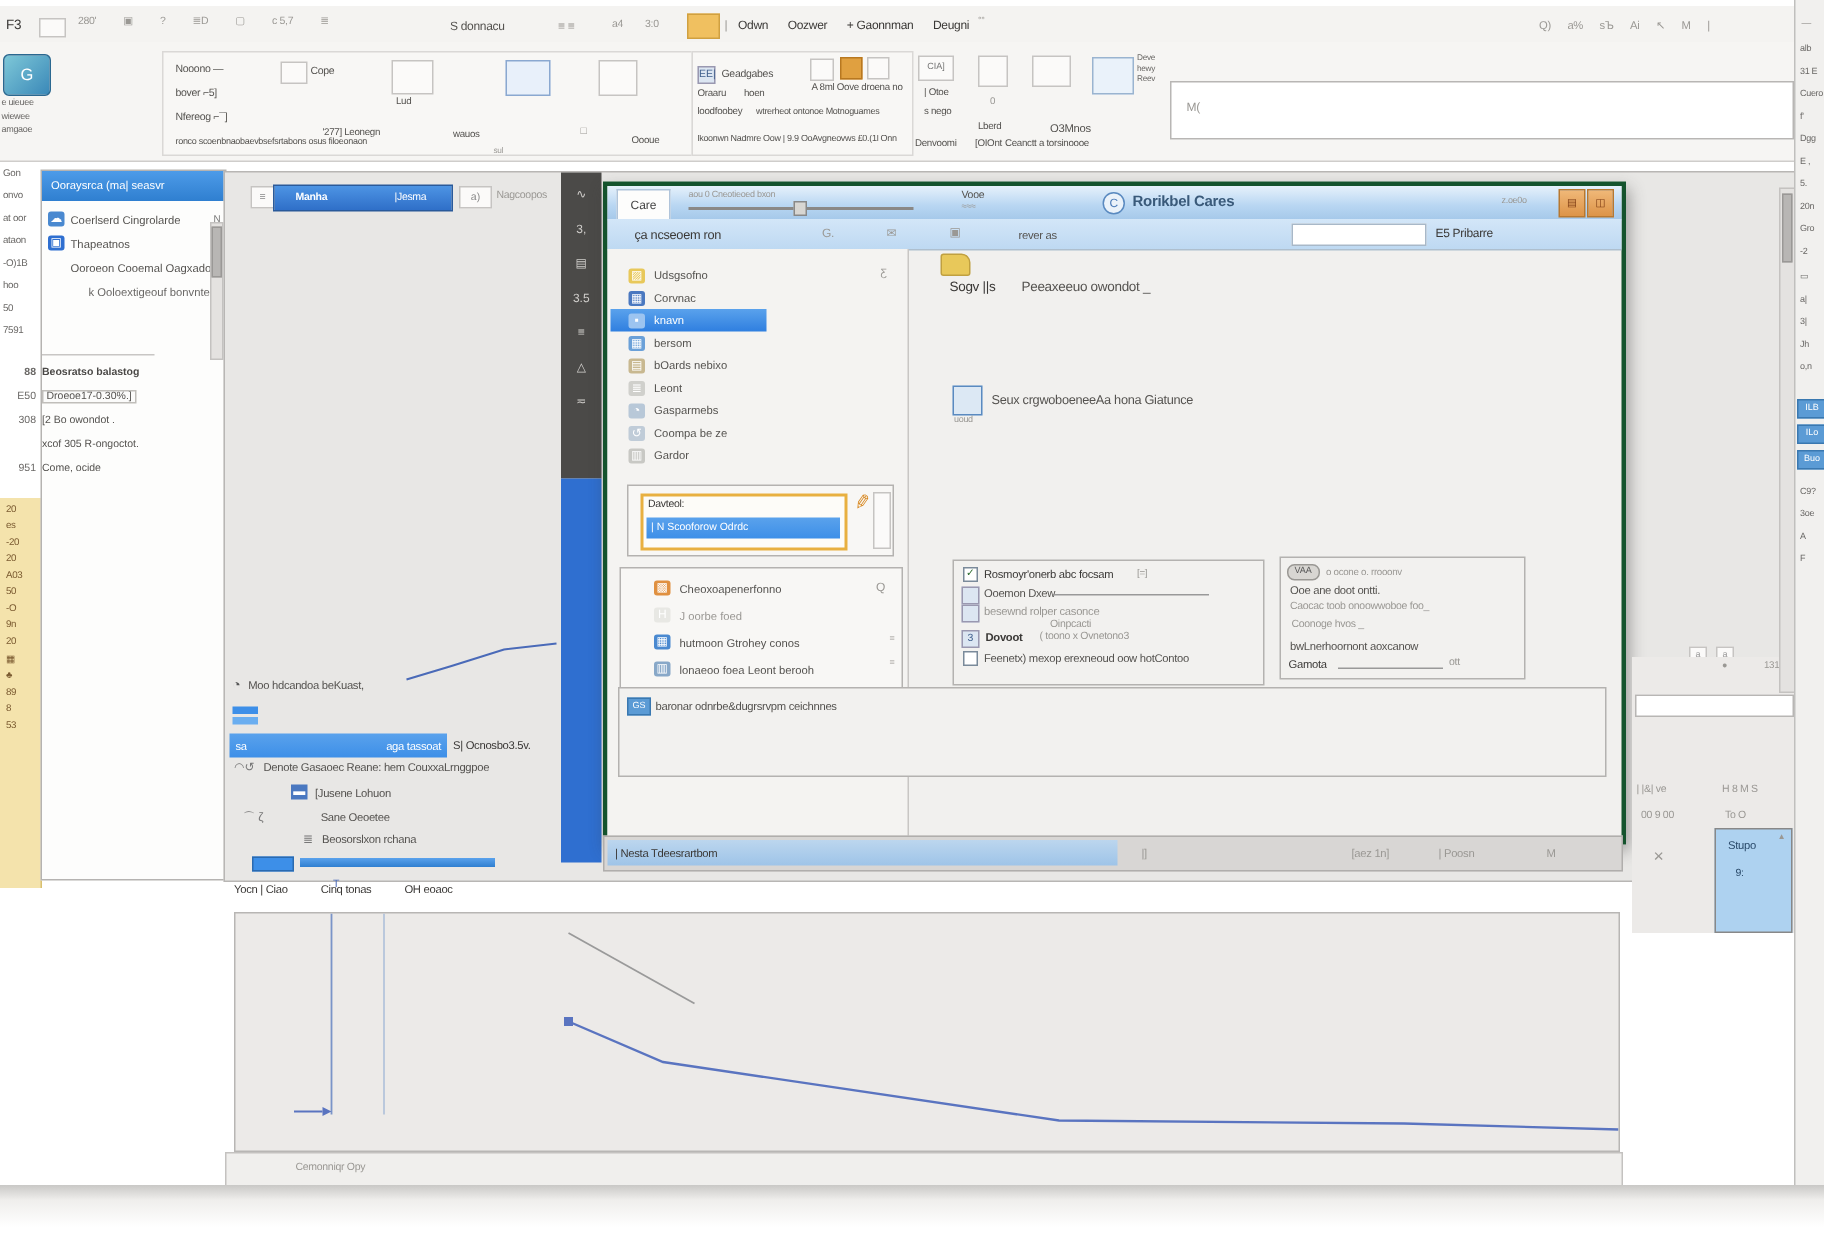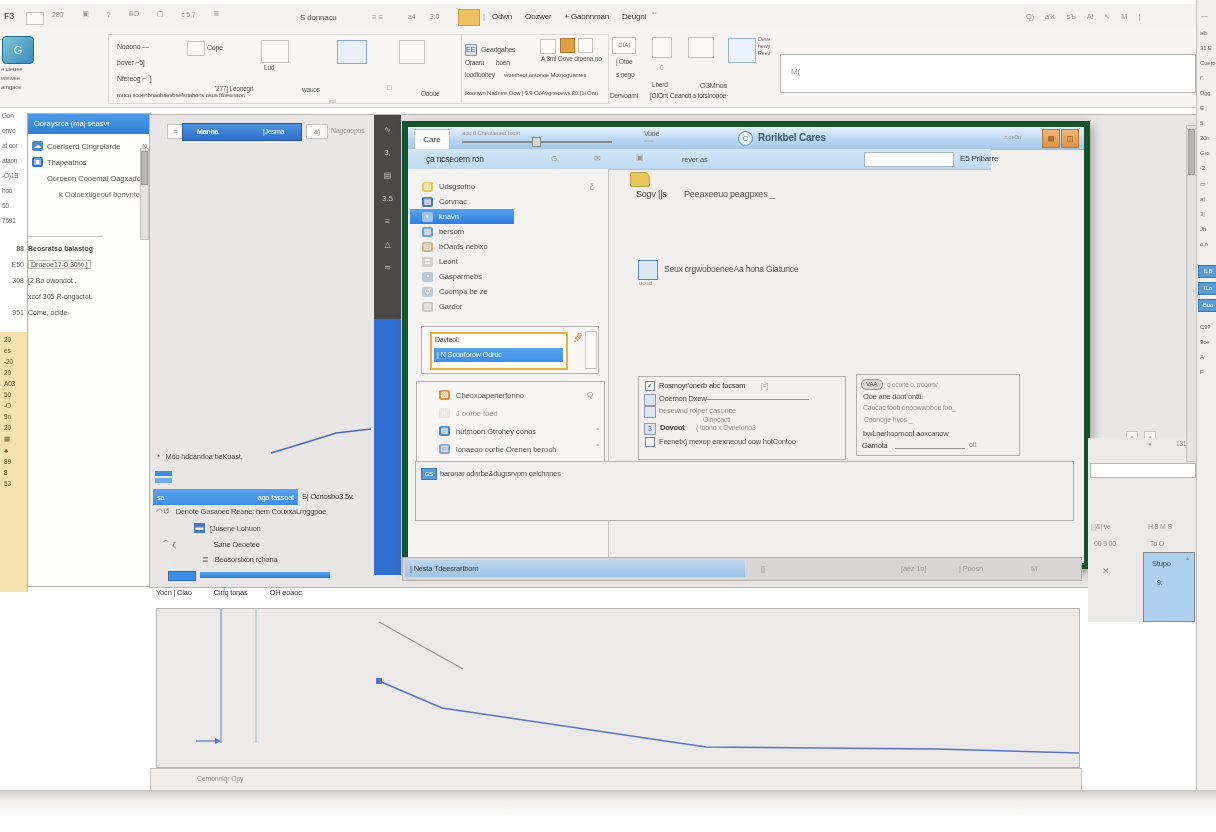--- a/index.html
+++ b/index.html
@@ -29,21 +29,21 @@
   .tree-row{display:flex;font-size:7px;height:16px;align-items:center;white-space:nowrap;}
   .tree-row .n{width:24px;text-align:right;margin-right:4px;color:#6a6866;}
   .tree-row.hd{font-weight:bold;color:#4a4846;}
   .tree-row.bx .t{border:1px solid #c0beba;padding:0 2px;background:#fbfbfa;}
   .canvas{background:#e8e7e5;border:1px solid #b8b6b4;}
   .strip{background:#4b4a48;}
   .strip-ic{width:27px;text-align:center;color:#cfcdca;font-size:8px;line-height:13px;}
   .bluestrip{background:#2f6fd0;}
   .cv-row{display:flex;align-items:center;font-size:7.5px;white-space:nowrap;}
   .sel-row{background:linear-gradient(180deg,#5aa2ec 0,#3d8fe8 100%);color:#fff;}
-  .dialog{background:#f1f0ee;border:6px solid #14532d;box-shadow:2px 4px 10px rgba(60,60,60,.45);}
+  .dialog{background:#f1f0ee;border:3px solid #14532d;box-shadow:2px 4px 10px rgba(60,60,60,.45);}
   .dlg-title{background:linear-gradient(180deg,#e6f1fb 0,#b8d6f2 60%,#a6c9ea 100%);border-bottom:1px solid #9db9d6;}
   .dlg-sub{background:linear-gradient(180deg,#d3e6f8 0,#bed9f2 100%);border-bottom:1px solid #aebfce;}
   .dlg-item{height:15px;display:flex;align-items:center;font-size:7.5px;padding-left:12px;}
   .dlg-item .lb{margin-left:6px;white-space:nowrap;}
   .dlg-item.sel{background:linear-gradient(180deg,#5aa2ec 0,#2f7fe0 100%);color:#fff;width:92px;}
   .opt-item{height:18px;display:flex;align-items:center;font-size:7.5px;padding-left:22px;}
   .opt-item .lb{margin-left:6px;white-space:nowrap;}
   .opt-item.gray .lb{color:#9a9894;}
   .cb{display:inline-block;width:8px;height:8px;border:1px solid #7a8a9a;background:#fff;font-size:7px;line-height:8px;text-align:center;color:#2a6a2a;}
   .pill{display:inline-block;border:1px solid #9a9894;border-radius:5px;background:#d8d6d2;font-size:6px;padding:0 4px;line-height:9px;color:#555;}
@@ -360,21 +360,21 @@
       <div class="abs" style="left:124px;top:10px;width:7px;height:8px;background:#d8d6d2;border:1px solid #888;"></div>
       <span class="abs txt f7" style="left:236px;top:3px;">Vooe</span>
       <span class="abs txt f6 ga" style="left:236px;top:11px;">≈≈≈</span>
       <span class="abs" style="left:330px;top:4px;width:13px;height:13px;border-radius:50%;border:1px solid #5a8ac0;color:#4a7ab8;font-size:8px;text-align:center;line-height:13px;background:#eaf2fa;">C</span>
       <span class="abs txt f10 b" style="left:350px;top:5px;color:#3a5a7a;">Rorikbel Cares</span>
       <span class="abs txt f6 ga" style="left:596px;top:7px;">z.oe0o</span>
       <span class="abs obtn" style="left:634px;top:2px;">▤</span>
       <span class="abs obtn" style="left:653px;top:2px;">◫</span>
     </div>
 
-    <div class="dlg-sub abs" style="left:0;top:22px;width:583px;height:20px;">
+    <div class="dlg-sub abs" style="left:0;top:22px;width:676px;height:20px;">
       <span class="abs txt f85 dk" style="left:18px;top:5px;">ça ncseoem ron</span>
       <span class="abs txt f8 ga" style="left:143px;top:5px;">G.</span>
       <span class="abs txt f8 ga" style="left:186px;top:5px;">✉</span>
       <span class="abs txt f8 ga" style="left:228px;top:4px;">▣</span>
       <span class="abs txt f75" style="left:274px;top:6px;">rever as</span>
       <span class="abs" style="left:456px;top:3px;width:88px;height:13px;background:#fff;border:1px solid #a8b8c8;"></span>
       <span class="abs txt f8 dk" style="left:552px;top:5px;">E5 Pribarre</span>
     </div>
 
     <div class="abs" style="left:0;top:42px;width:200px;height:394px;border-right:1px solid #c8c6c4;background:#f4f3f1;"></div>
@@ -449,31 +449,31 @@
             <span class="lb">J oorbe foed</span>
           </div>
 
           <div class="opt-item">
             <span class="row-ic" style="border-radius: 2px; color: rgb(255, 255, 255); background: rgb(74, 137, 208);">▦</span>
             <span class="lb">hutmoon Gtrohey conos</span>
           </div>
 
           <div class="opt-item">
             <span class="row-ic" style="border-radius: 2px; color: rgb(255, 255, 255); background: rgb(136, 168, 200);">▥</span>
-            <span class="lb">lonaeoo oorbe Orenen berooh</span>
+            <span class="lb">lonaeoo foea Leont berooh</span>
           </div>
         </div>
       <span class="abs txt f8 ga" style="left:170px;top:8px;">Q</span>
       <span class="abs ga f6" style="left:179px;top:44px;">=</span>
       <span class="abs ga f6" style="left:179px;top:60px;">=</span>
     </div>
 
     <div class="abs" style="left:222px;top:45px;width:18px;height:13px;background:#e8c85a;border:1px solid #c0a040;border-radius:2px 6px 2px 2px;"></div>
     <span class="abs txt f9 dk" style="left:228px;top:62px;">Sogv ||s</span>
-    <span class="abs txt f9" style="left:276px;top:62px;">Peeaxeeuo peagpxes _</span>
+    <span class="abs txt f9" style="left:276px;top:62px;">Peeaxeeuo owondot _</span>
 
 
     <div class="abs" style="left:230px;top:133px;width:18px;height:18px;border:1px solid #5a8ac0;background:#dce8f4;"></div>
     <span class="abs txt f6 ga" style="left:231px;top:153px;">uoud</span>
     <span class="abs txt f85" style="left:256px;top:137px;">Seux crgwoboeneeAa hona Giatunce</span>
 
 
     <div class="abs gbox" style="left:230px;top:249px;width:206px;height:82px;background:#f2f1ef;">
       <span class="abs cb" style="left:6px;top:4px;">✓</span>
       <span class="abs txt f75 dk" style="left:20px;top:4px;">Rosmoyr'onerb abc focsam</span>

